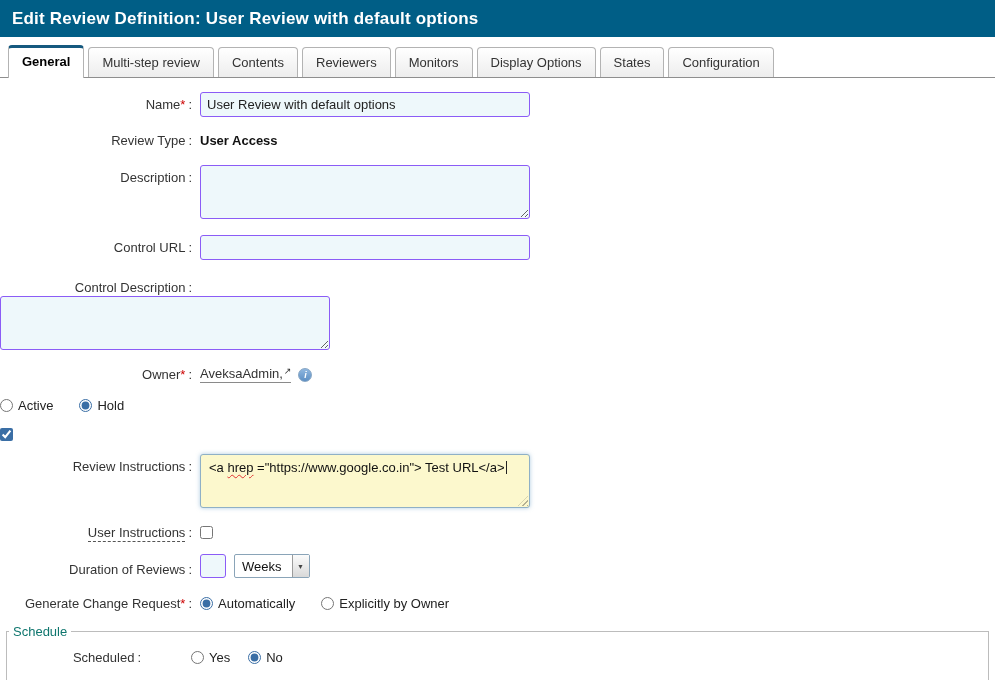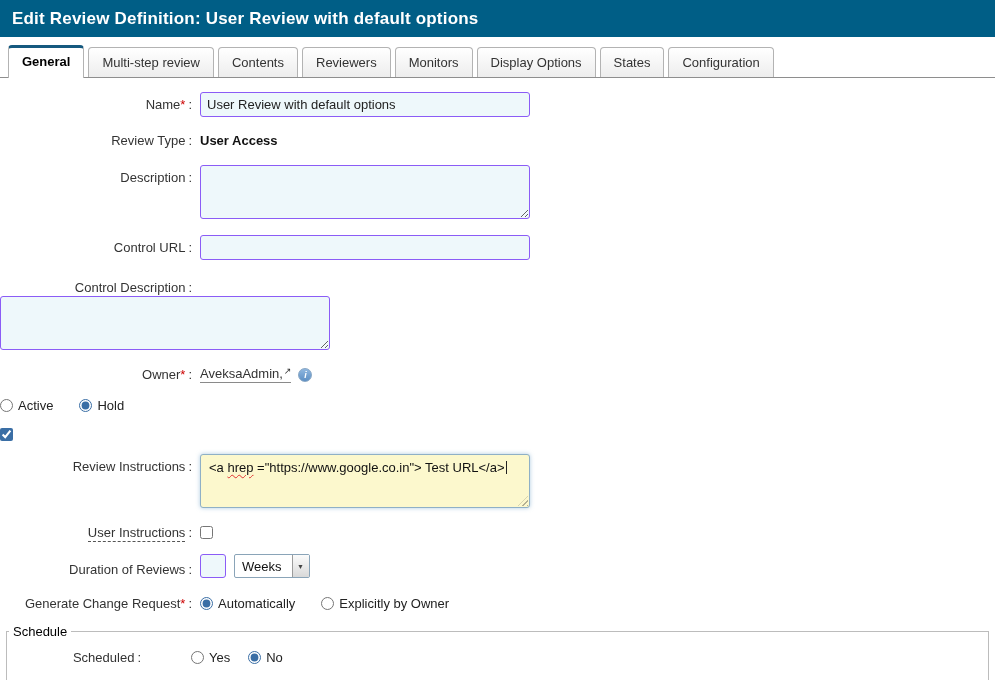--- a/index.html
+++ b/index.html
@@ -70,21 +70,21 @@
   .combo { display:inline-flex; align-items:stretch; height:24px; border:1px solid #8aa4b8;
            border-radius:2px; background:#fff; margin-left:8px; cursor:pointer; }
   .combo-text { display:flex; align-items:center; padding:0 10px 0 7px; font-size:13px;
                 color:#111; min-width:46px; }
   .combo-btn { width:17px; display:flex; align-items:center; justify-content:center;
                border-left:1px solid #9b9b9b; background:linear-gradient(#fbfbfb,#d9d9d9);
                font-size:7px; color:#444; }
 
   fieldset.schedule { margin:0 6px 0 6px; border:1px solid #bcbcbc; border-bottom:none;
                       padding:4px 0 40px 0; }
-  fieldset.schedule legend { font-size:13px; color:#000000; padding:0 4px; margin-left:2px; }
+  fieldset.schedule legend { font-size:13px; color:#0f766e; padding:0 4px; margin-left:2px; }
   .sched-row { margin-top:6px; margin-bottom:0;gap:42px; }
   .sched-row .lbl { width:142px; }
 </style>
 </head>
 <body>
 
 <header class="hdr">
   <h1>Edit Review Definition: User Review with default options</h1>
 </header>
 

